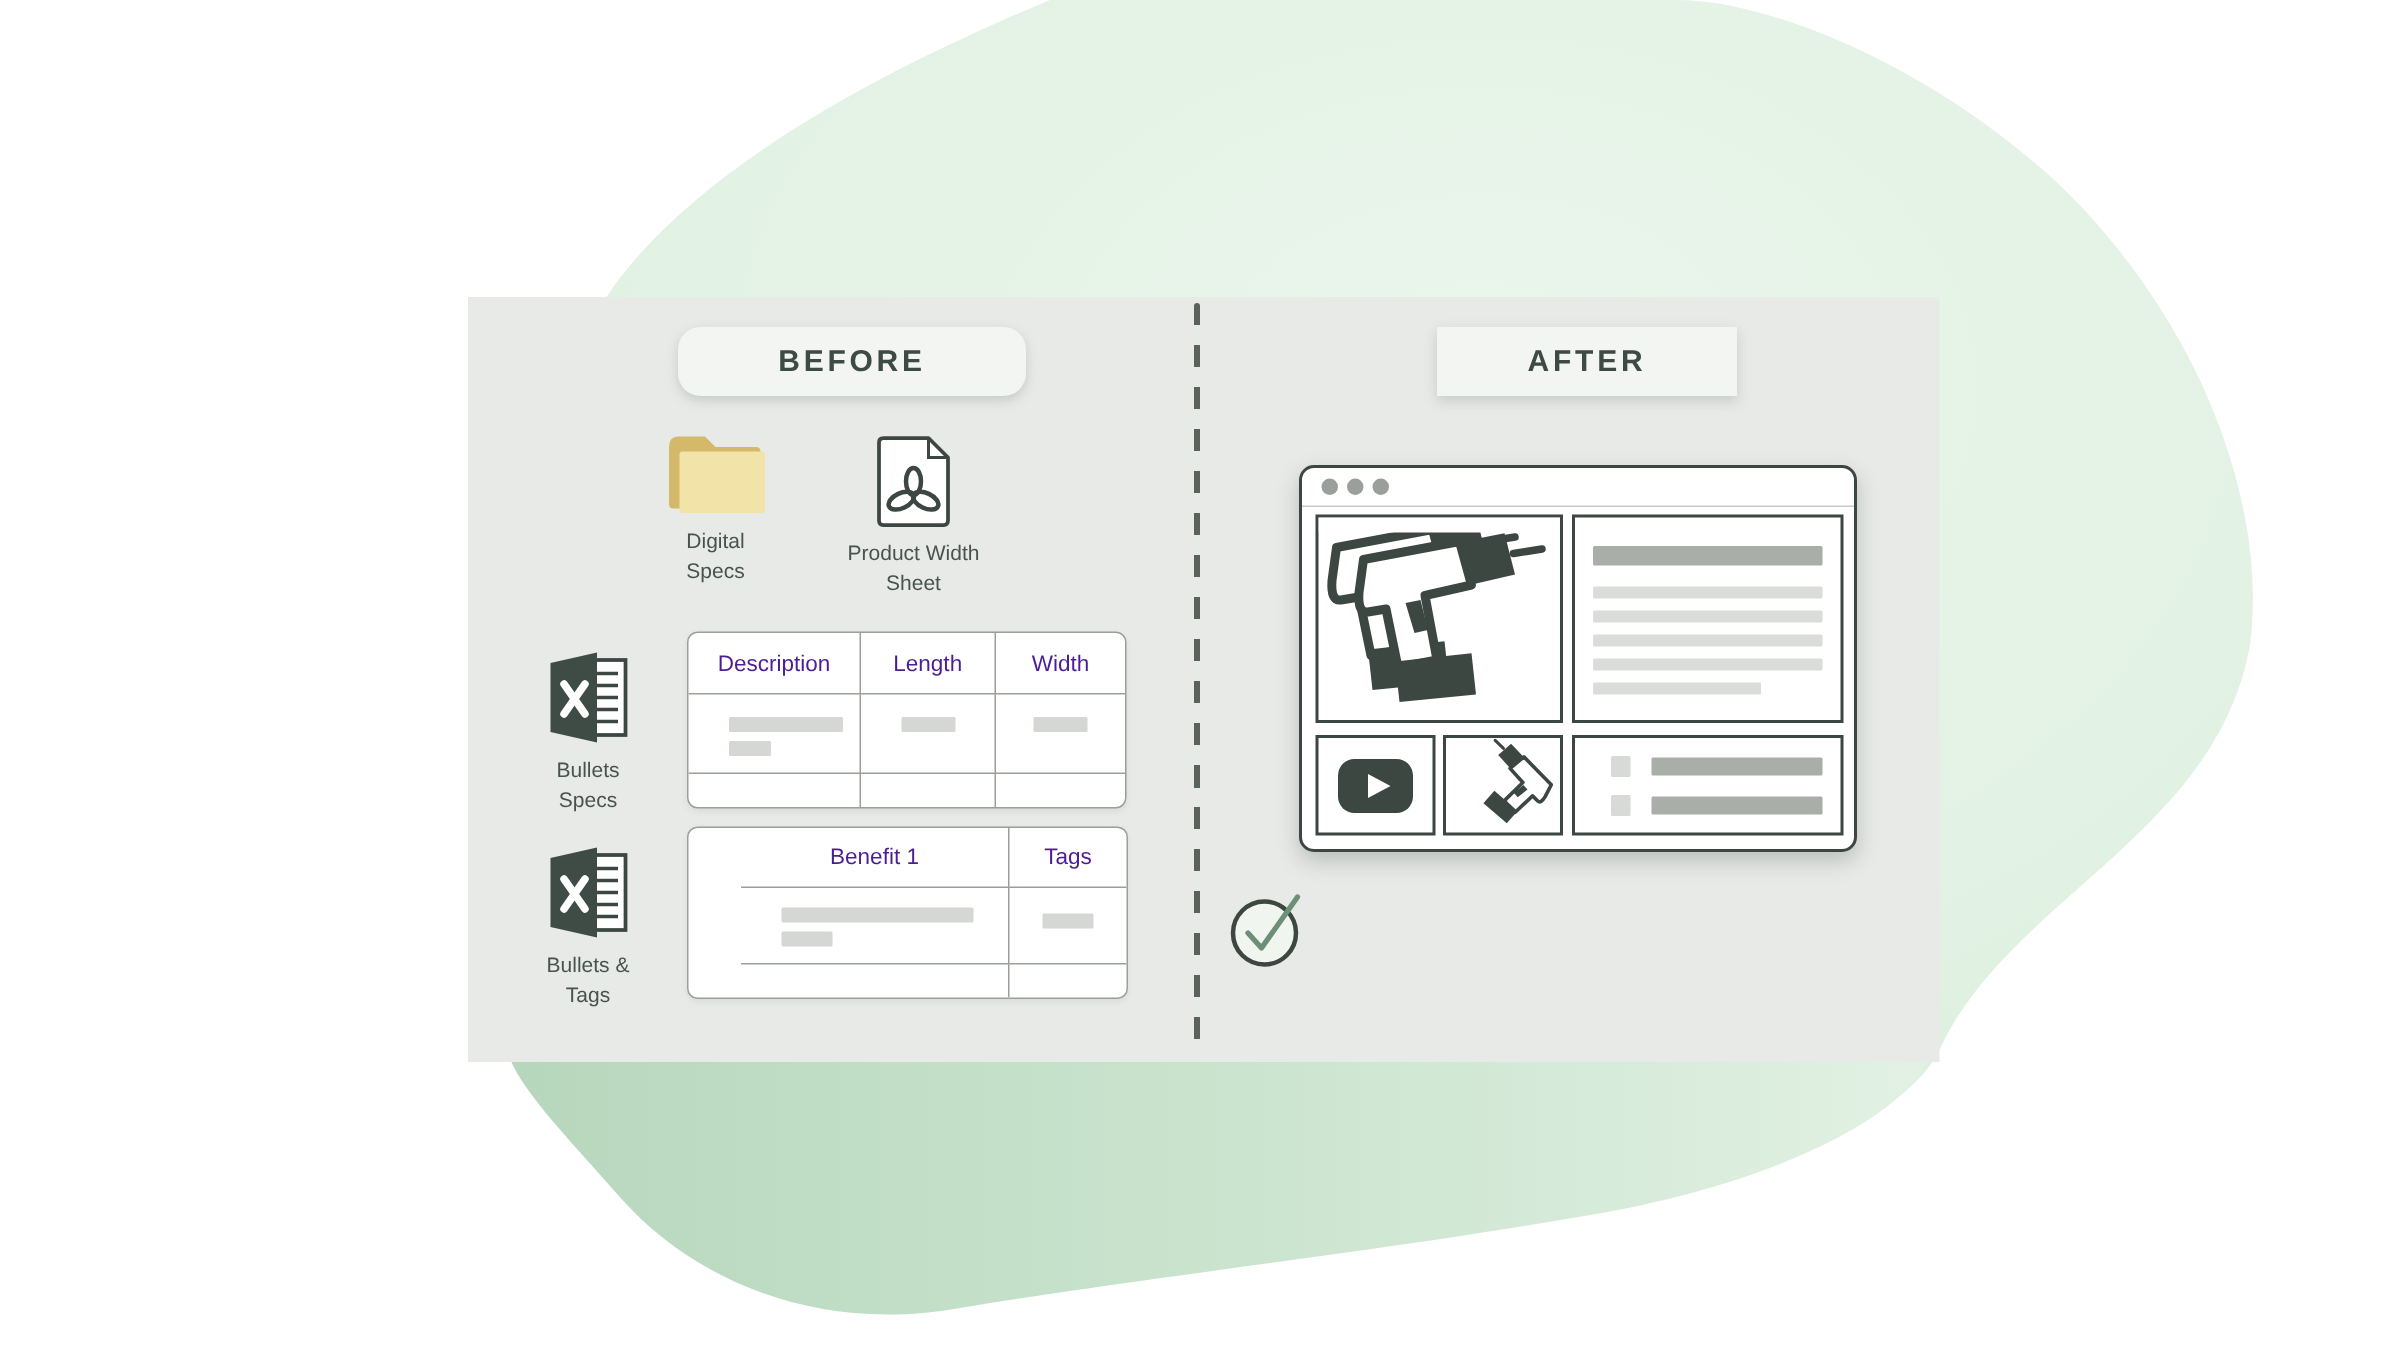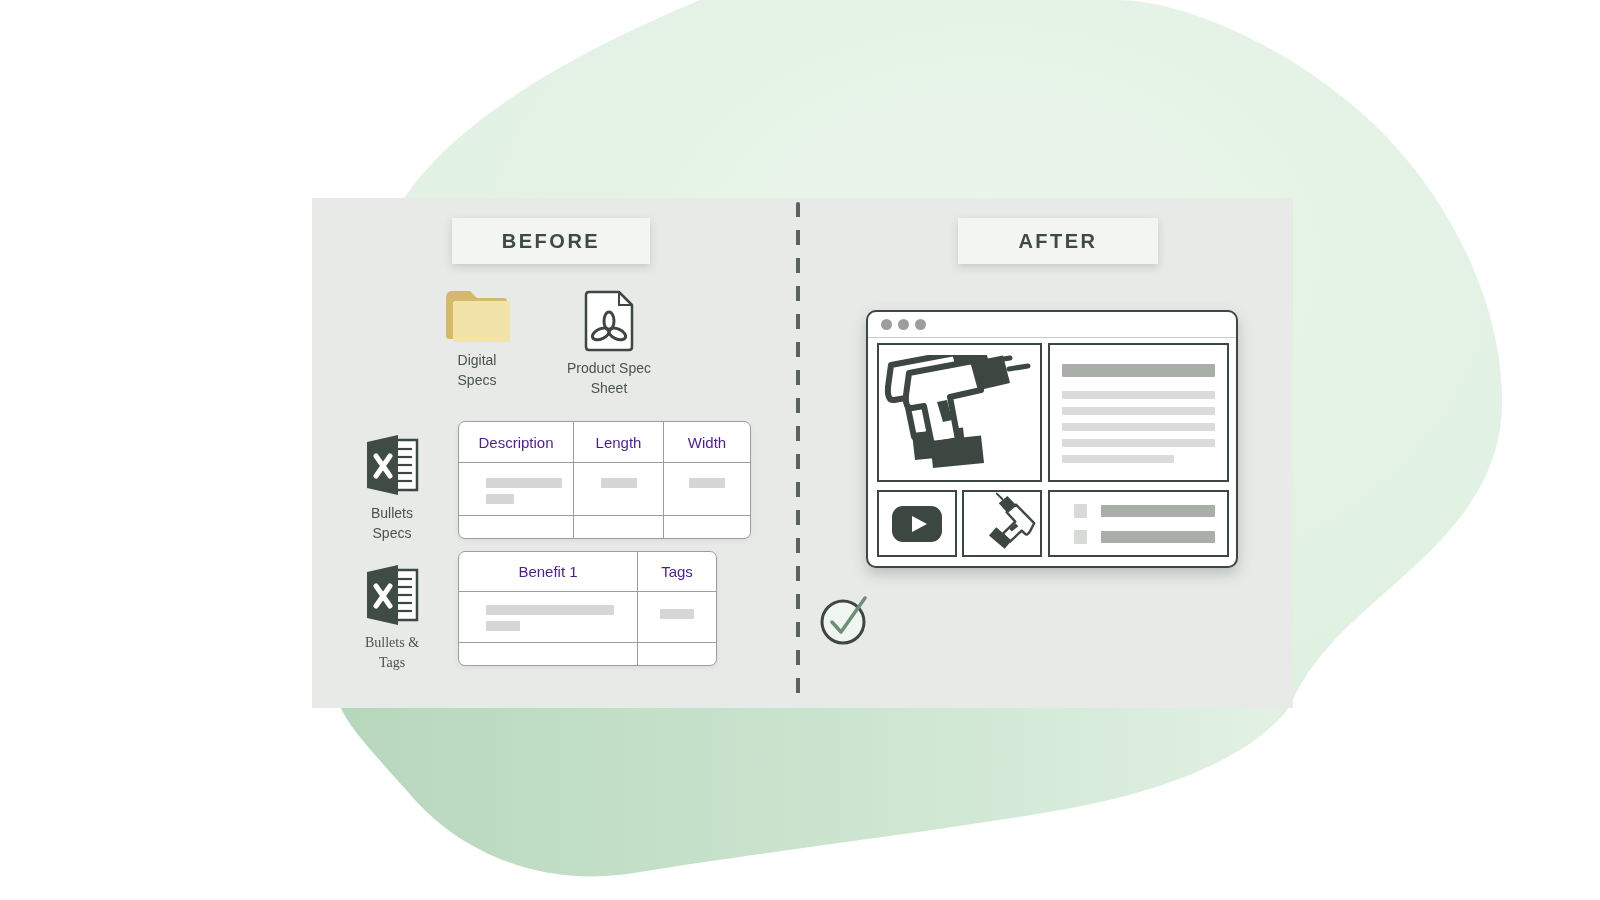--- a/index.html
+++ b/index.html
@@ -10,34 +10,34 @@
   .panel{position:absolute;left:312px;top:198px;width:981px;height:510px;
          background:#e8eae7;}
 
   .divider{position:absolute;left:484px;top:4px;width:4px;height:500px;
            background:repeating-linear-gradient(to bottom,#5a625c 0 15px,transparent 15px 28px);
            border-radius:2px;}
 
   .tag-box{position:absolute;display:flex;align-items:center;justify-content:center;
            background:#f3f5f2;color:#3e4a44;font-size:20px;font-weight:600;
            letter-spacing:2.5px;box-shadow:0 3px 8px rgba(110,122,112,.28);}
-  .before-tag{left:140px;top:20px;width:198px;height:46px;}
+  .before-tag{left:140px;top:20px;width:232px;height:46px;border-radius:15px;}
   .after-tag{left:646px;top:20px;width:200px;height:46px;justify-content:center;}
 
   .icon{position:absolute;}
   .icon-label{position:absolute;text-align:center;color:#49534e;font-size:14px;
               line-height:1.45;}
 
   
   .dtable{position:absolute;background:#ffffff;border:1.6px solid #99a09a;border-radius:7px;
           overflow:hidden;display:grid;box-shadow:0 2px 5px rgba(0,0,0,.06);}
   .t1{left:146px;top:223px;width:291px;height:116px;
       grid-template-columns:115px 90px 1fr;grid-template-rows:41px 53px 1fr;}
   .t2{left:146px;top:353px;width:257px;height:113px;
-      grid-template-columns:179px 1fr;grid-template-rows:40px 51px 1fr;}
+      grid-template-columns:179px 1fr;grid-template-rows:40px 51px 1fr;padding-left:35px;}
   .cell{position:relative;border-right:1.5px solid #99a09a;border-bottom:1.5px solid #99a09a;}
   .cell.last-col{border-right:none;}
   .cell.last-row{border-bottom:none;}
   .cell.head{display:flex;align-items:center;justify-content:center;
              font-size:15px;font-weight:500;color:#4c1d95;}
   .bar{position:absolute;height:10px;background:#d4d7d4;border-radius:1px;}
 
   
   .window{position:absolute;left:554px;top:112px;width:372px;height:258px;
           background:#ffffff;border:2.5px solid #3c4741;border-radius:10px;
@@ -109,21 +109,21 @@
 
     <svg class="icon" style="left:271px;top:92px;" width="52" height="62" viewBox="0 0 52 62">
       <path d="M3,5 Q3,2 6,2 L36,2 L49,15 L49,57 Q49,60 46,60 L6,60 Q3,60 3,57 Z" fill="#ffffff" stroke="#3c4741" stroke-width="2.5" stroke-linejoin="round"></path>
       <path d="M36,2 L36,15 L49,15" fill="none" stroke="#3c4741" stroke-width="2"></path>
       <g transform="translate(26,40)" stroke="#3c4741" stroke-width="3" fill="none">
         <ellipse cx="0" cy="-9" rx="5" ry="9"></ellipse>
         <ellipse cx="0" cy="-9" rx="5" ry="9" transform="rotate(115)"></ellipse>
         <ellipse cx="0" cy="-9" rx="5" ry="9" transform="rotate(-115)"></ellipse>
       </g>
     </svg>
-    <div class="icon-label" style="left:252px;top:160px;width:90px;">Product Spec Sheet</div>
+    <div class="icon-label" style="left:252px;top:160px;width:90px;">Product Width Sheet</div>
 
     <svg class="icon" style="left:53px;top:235px;" width="55" height="64" viewBox="0 0 55 64">
       <rect x="25" y="7" width="27" height="50" fill="#ffffff" stroke="#3c4741" stroke-width="2.5"></rect>
       <g stroke="#3c4741" stroke-width="2.2">
         <line x1="31" y1="16" x2="47" y2="16"></line>
           <line x1="31" y1="24" x2="47" y2="24"></line>
         <line x1="31" y1="32" x2="47" y2="32"></line>
           <line x1="31" y1="40" x2="47" y2="40"></line>
         <line x1="31" y1="48" x2="47" y2="48"></line>
       </g>
@@ -164,21 +164,21 @@
         <line x1="31" y1="32" x2="47" y2="32"></line>
           <line x1="31" y1="40" x2="47" y2="40"></line>
         <line x1="31" y1="48" x2="47" y2="48"></line>
       </g>
       <polygon points="2,9 33,2 33,62 2,55" fill="#3f4b45"></polygon>
       <g stroke="#ffffff" stroke-width="5" stroke-linecap="round">
         <line x1="11" y1="23" x2="25" y2="43"></line>
           <line x1="25" y1="23" x2="11" y2="43"></line>
       </g>
     </svg>
-    <div class="icon-label" style="left:40px;top:435px;width:80px;font-family:Liberation Serif, serif;">Bullets &amp; Tags</div>
+    <div class="icon-label" style="left:40px;top:435px;width:80px;">Bullets &amp; Tags</div>
 
     <div class="dtable t2">
       <div class="cell head">Benefit 1</div>
       <div class="cell head last-col">Tags</div>
 
       <div class="cell">
         <div class="bar" style="left:27px;top:13px;width:128px;"></div>
         <div class="bar" style="left:27px;top:29px;width:34px;"></div>
       </div>
       <div class="cell last-col">

